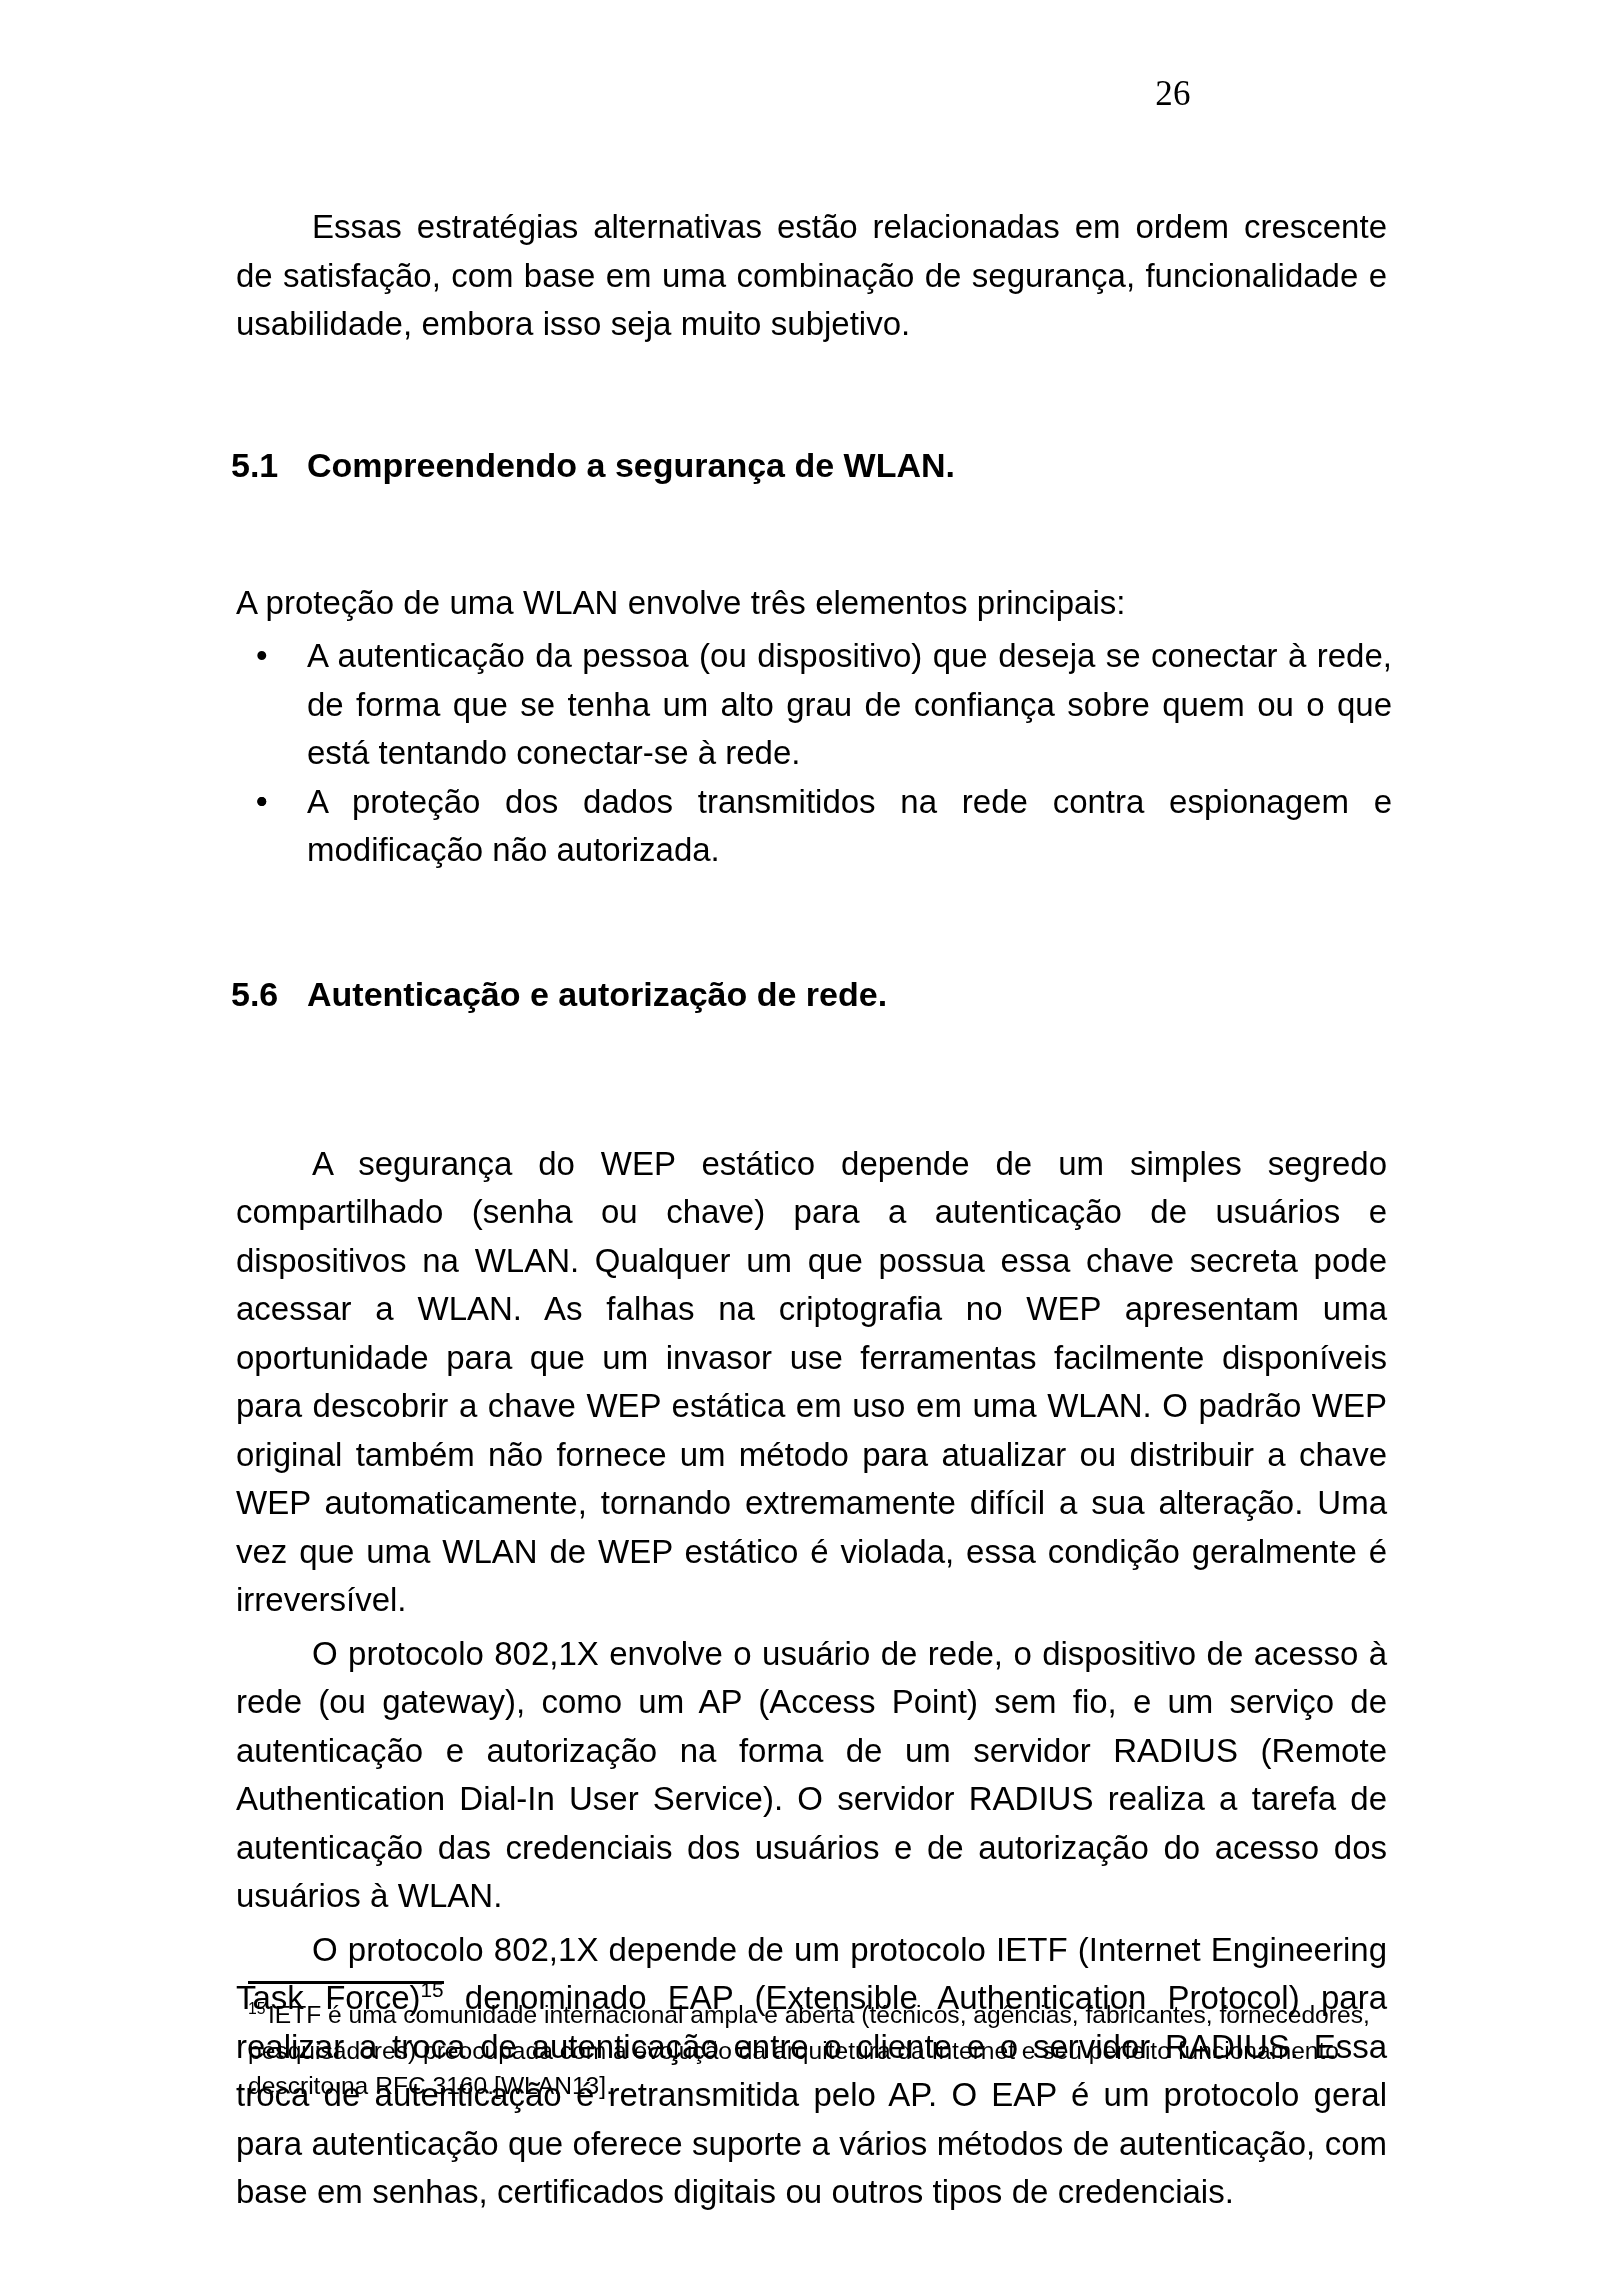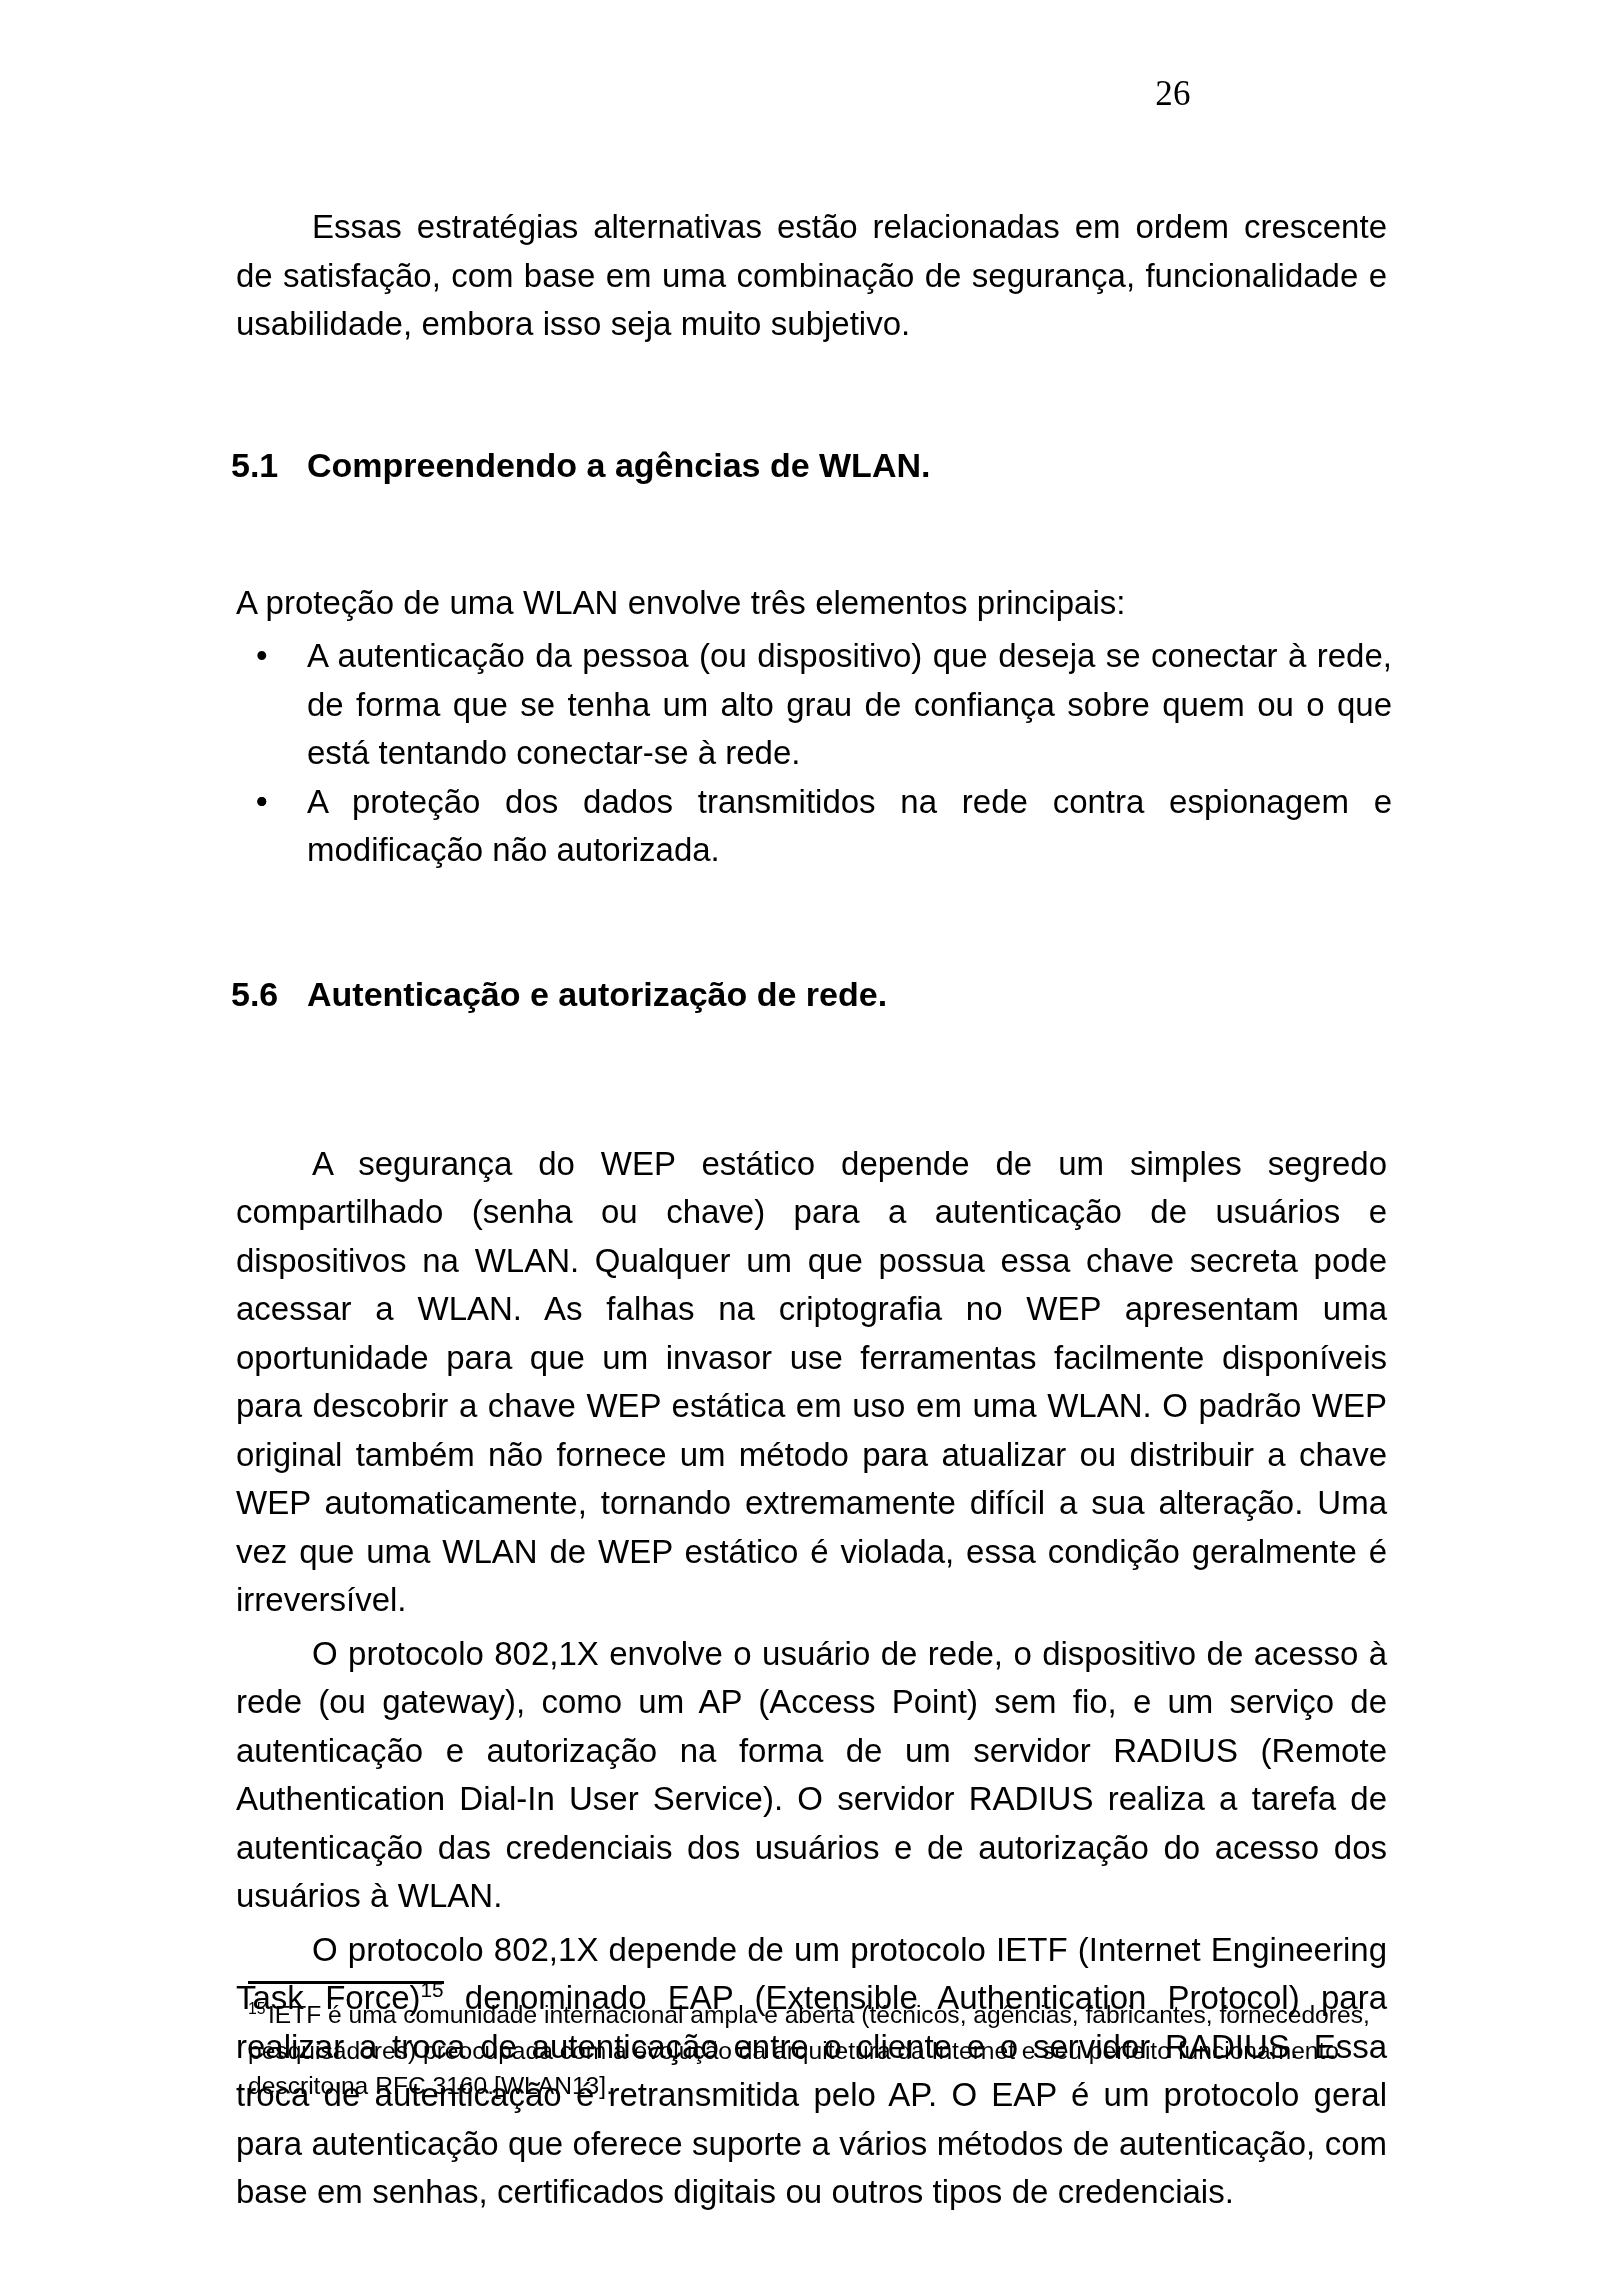--- a/index.html
+++ b/index.html
@@ -137,21 +137,21 @@
   <div class="page-number">26</div>
 
   <div class="content">
 
     <p class="body">Essas estratégias alternativas estão relacionadas em ordem crescente de satisfação, com base em uma combinação de segurança, funcionalidade e usabilidade, embora isso seja muito subjetivo.</p>
 
     <div class="spacer-h33"></div>
 
     <h2 class="section">
       <span class="num">5.1</span>
-      <span class="ttl">Compreendendo a agências de WLAN.</span>
+      <span class="ttl">Compreendendo a segurança de WLAN.</span>
     </h2>
 
     <div class="spacer-after-h33"></div>
 
     <p class="body noindent">A proteção de uma WLAN envolve três elementos principais:</p>
 
     <ul class="bullets">
       <li>
         <span class="bullet-dot">•</span>
         <span>A autenticação da pessoa (ou dispositivo) que deseja se conectar à rede, de forma que se tenha um alto grau de confiança sobre quem ou o que está tentando conectar-se à rede.</span>

